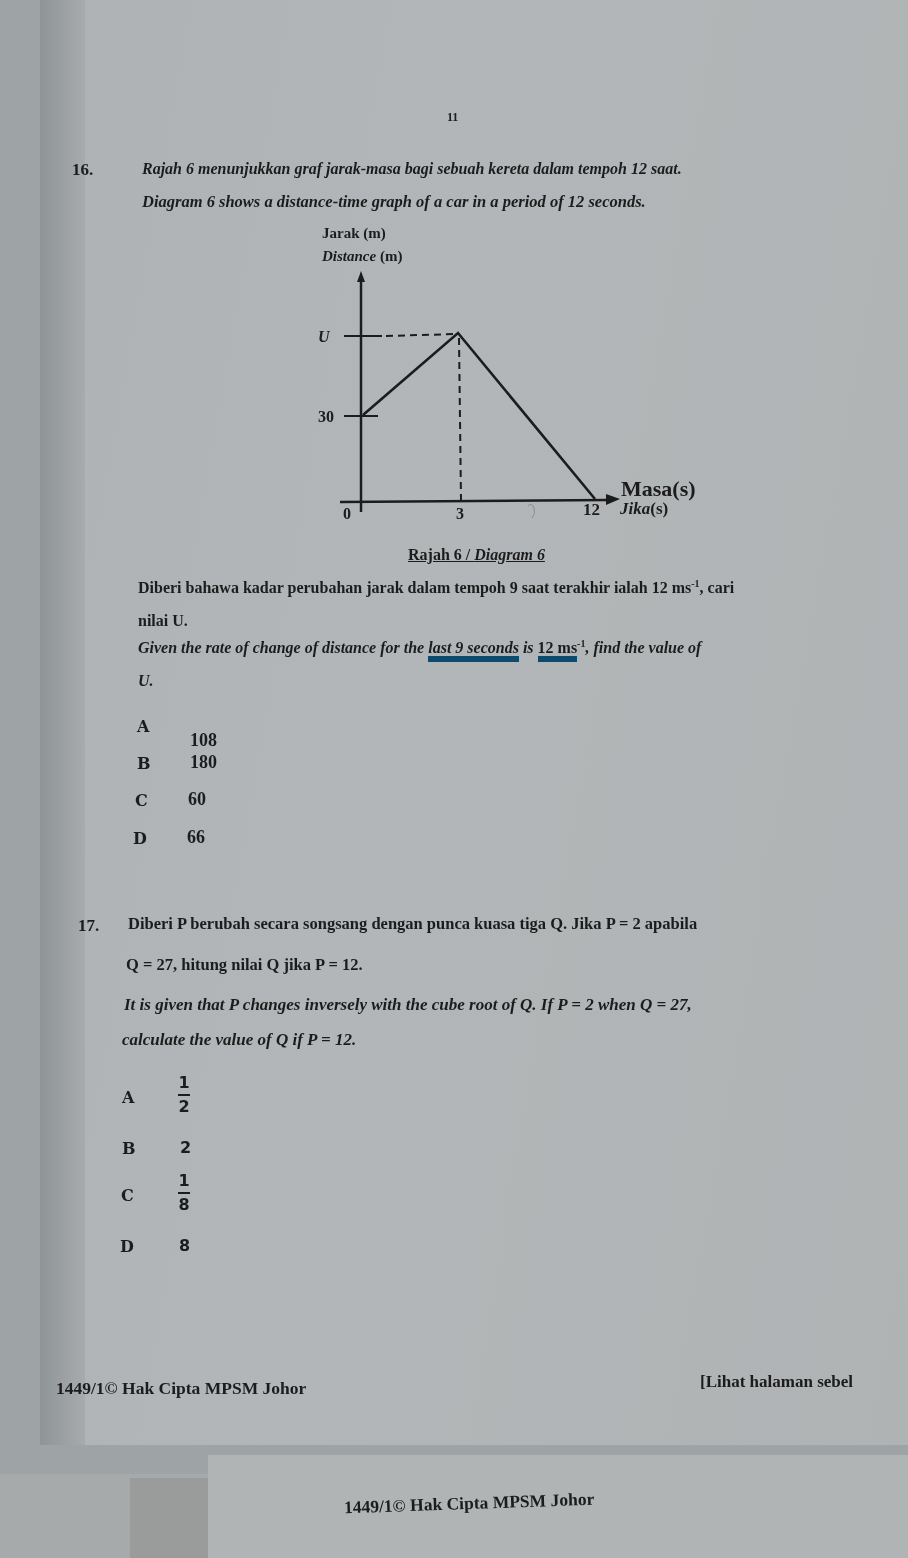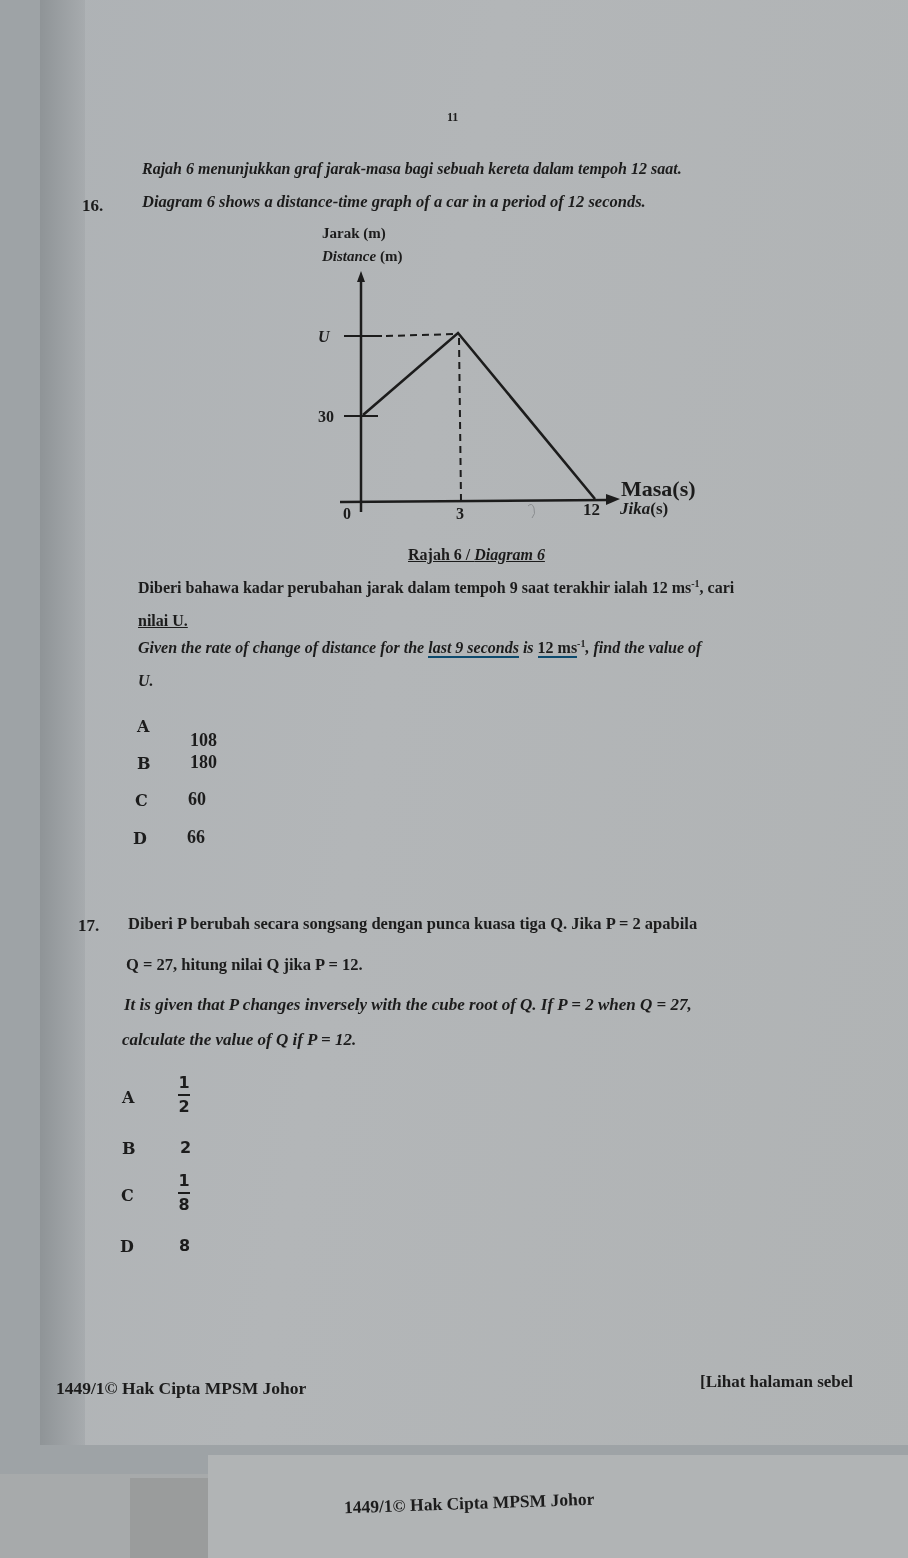--- a/index.html
+++ b/index.html
@@ -15,35 +15,35 @@
   .page3b{position:absolute;left:130px;top:1478px;width:78px;height:80px;background:#9a9c9c;}
   .abs{position:absolute;white-space:nowrap;}
   .b{font-weight:bold;}
   .i{font-style:italic;}
   .t{font-size:17px;}
   .opt-letter{font-family:"DejaVu Serif",serif;font-weight:bold;font-size:16px;}
   .opt-val{font-size:18px;}
   .frac{display:inline-flex;flex-direction:column;align-items:center;font-family:"DejaVu Sans",sans-serif;font-weight:bold;font-size:16px;line-height:18px;}
   .frac .bar{width:12px;height:2px;background:#1c1c1c;margin:2px 0;}
   sup{font-size:10px;}
-  .ul{border-bottom:2px solid #0c4a6e;}
+  .ul{border-bottom:6px solid #0c4a6e;}
 </style>
 </head>
 <body>
 
 <div class="page">
   <div class="page-edge-shadow"></div>
 </div>
 <div class="page3"></div>
 <div class="page3b"></div>
 <div class="page2"></div>
 
 <div class="abs t b" style="left:447px;top:110px;font-size:12px;">11</div>
 
-<div class="abs b t" style="left:82px;top:160px;margin-top:36px;">16.</div>
+<div class="abs b t" style="left:72px;top:160px;">16.</div>
 <div class="abs b t" style="left:142px;top:160px;font-size:16px;font-style:italic;">Rajah 6 menunjukkan graf jarak-masa bagi sebuah kereta dalam tempoh 12 saat.</div>
 <div class="abs b i t" style="left:142px;top:192px;font-size:16.5px;">Diagram 6 shows a distance-time graph of a car in a period of 12 seconds.</div>
 
 <div class="abs b" style="left:322px;top:225px;font-size:15px;">Jarak (m)</div>
 <div class="abs b" style="left:322px;top:248px;font-size:15px;"><span class="i">Distance</span> (m)</div>
 
 <svg class="abs" style="left:300px;top:265px;" width="420" height="265" viewBox="300 265 420 265">
 
   <line x1="361" y1="512" x2="361" y2="278" stroke="#1c1c1c" stroke-width="2.5"></line>
   <polygon points="361,271 357,282 365,282" fill="#1c1c1c"></polygon>
@@ -66,21 +66,21 @@
 <div class="abs b" style="left:318px;top:408px;font-size:16px;">30</div>
 <div class="abs b" style="left:343px;top:505px;font-size:16px;">0</div>
 <div class="abs b" style="left:456px;top:505px;font-size:16px;">3</div>
 <div class="abs b" style="left:583px;top:500px;font-size:17px;">12</div>
 <div class="abs b" style="left:621px;top:476px;font-size:22px;">Masa(s)</div>
 <div class="abs b" style="left:620px;top:499px;font-size:17px;"><span class="i">Jika</span>(s)</div>
 
 <div class="abs b" style="left:408px;top:546px;font-size:16px;text-decoration:underline;"><span>Rajah 6 / </span><span class="i">Diagram 6</span></div>
 
 <div class="abs b" style="left:138px;top:578px;font-size:16px;"><span>Diberi bahawa kadar perubahan jarak dalam tempoh 9 saat terakhir ialah 12 ms</span><sup>-1</sup><span>, cari</span></div>
-<div class="abs b" style="left:138px;top:612px;font-size:16px;text-decoration:underline;"><span>nilai U.</span></div>
+<div class="abs b" style="left:138px;top:612px;font-size:16px;"><span>nilai U.</span></div>
 <div class="abs b i" style="left:138px;top:638px;font-size:16px;"><span>Given the rate of change of distance for the </span><span class="ul">last 9 seconds</span><span> is </span><span class="ul" style="font-style:normal">12 ms</span><sup style="font-style:normal">-1</sup><span>, find the value of</span></div>
 <div class="abs b i" style="left:138px;top:672px;font-size:16px;">U.</div>
 
 <div class="abs opt-letter" style="left:137px;top:717px;">A</div>
 <div class="abs b opt-val" style="left:190px;top:730px;">108</div>
 <div class="abs opt-letter" style="left:137px;top:754px;">B</div>
 <div class="abs b opt-val" style="left:190px;top:752px;">180</div>
 <div class="abs opt-letter" style="left:135px;top:791px;">C</div>
 <div class="abs b opt-val" style="left:188px;top:789px;">60</div>
 <div class="abs opt-letter" style="left:133px;top:829px;">D</div>

